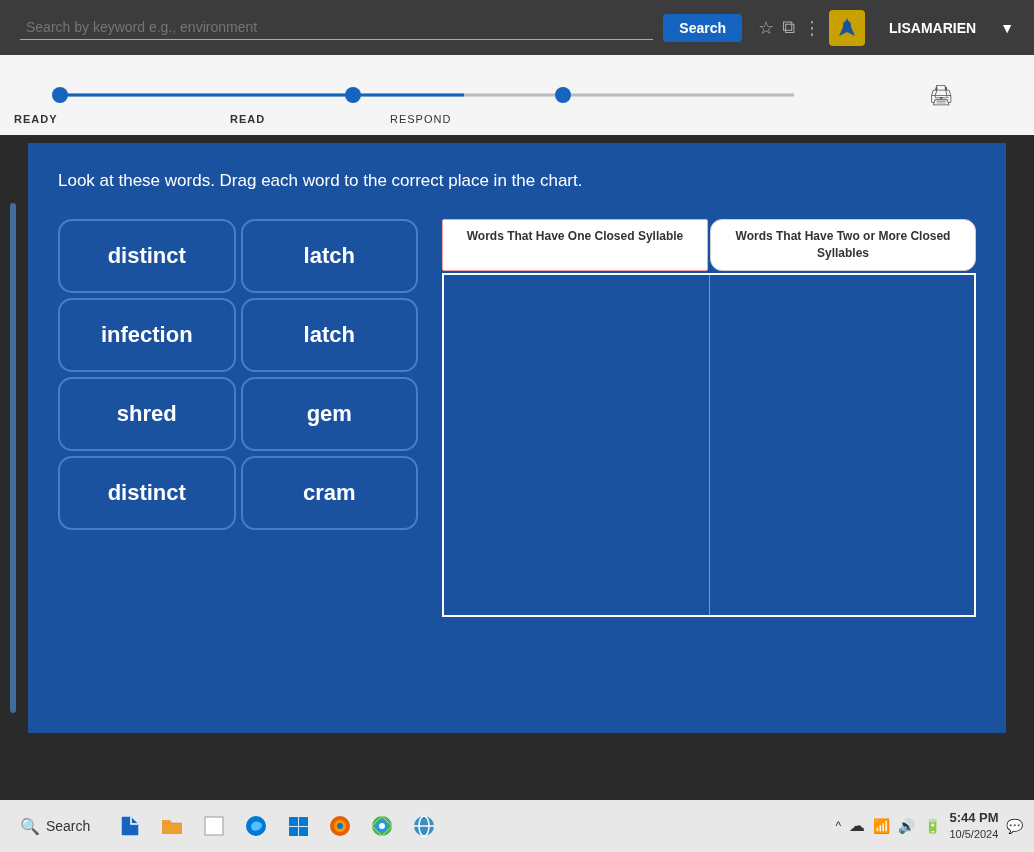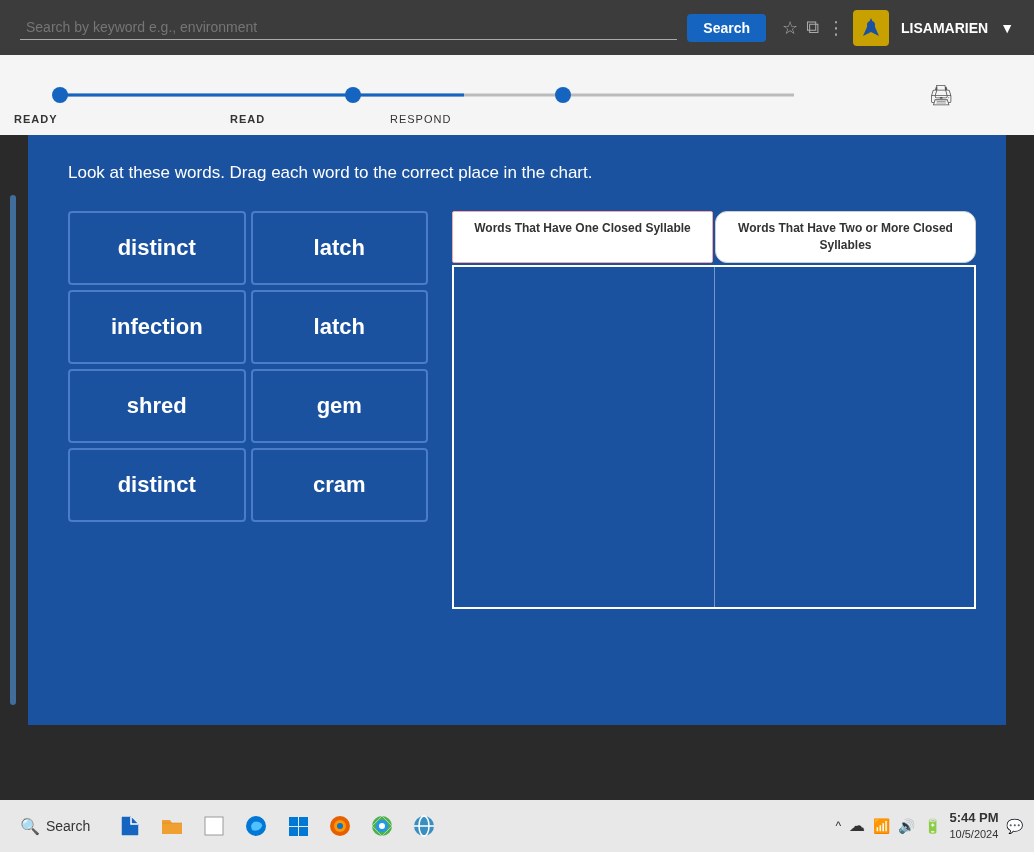--- a/index.html
+++ b/index.html
@@ -49,21 +49,21 @@
     }
     .browser-icons {
       display: flex;
       align-items: center;
       gap: 8px;
     }
     .star-icon { color: #aaa; font-size: 18px; }
     .user-badge {
       display: flex;
       align-items: center;
-      gap: 12px;
+      gap: 24px;
       color: white;
       font-weight: bold;
       font-size: 14px;
     }
     .user-avatar {
       width: 36px;
       height: 36px;
       background: #c8a000;
       border-radius: 4px;
       display: flex;
@@ -92,21 +92,21 @@
     }
     .word-card {
       background: #1a52a0;
       border: 2px solid #4a7cc7;
       color: white;
       font-size: 22px;
       font-weight: bold;
       padding: 22px 16px;
       text-align: center;
       cursor: grab;
-      border-radius: 4px;
+      border-radius: 14px;
       user-select: none;
     }
 
     
     .taskbar {
       position: absolute;
       bottom: 0;
       left: 0;
       right: 0;
       height: 52px;
@@ -195,21 +195,21 @@
     <div style="position:absolute; left:54%; top:50%; transform:translateY(-50%); width:16px; height:16px; background:#1565c0; border-radius:50%;"></div>
   </div>
 
   <div style="position:absolute; bottom:10px; left:14px; font-size:11px; font-weight:bold; color:#333; letter-spacing:1px;">READY</div>
   <div style="position:absolute; bottom:10px; left:230px; font-size:11px; font-weight:bold; color:#333; letter-spacing:1px;margin-top:28px;">READ</div>
   <div style="position:absolute; bottom:10px; left:390px; font-size:11px; font-weight:normal; color:#333; letter-spacing:1px;">RESPOND</div>
 
   <div class="print-icon">🖨</div>
 </div>
 
-<div style="background:#1a52a0; margin: 0 28px; padding: 28px 30px 30px 40px; position:relative; min-height: 590px;">
+<div style="background:#1a52a0; margin: 8px 28px; padding: 28px 30px 30px 30px; position:relative; min-height: 590px;">
 
   <div style="position:absolute; left:-18px; top:60px; bottom:20px; width:6px; background:#4a8acc; border-radius:3px; opacity:0.7;"></div>
 
   <p style="color:white; font-size:17px; margin-bottom:28px;">Look at these words. Drag each word to the correct place in the chart.</p>
 
   <div style="display:flex; gap:24px; align-items:flex-start;">
 
     <div style="display:grid; grid-template-columns:1fr 1fr; gap:5px; min-width:360px;">
 
       <div class="word-card">distinct</div>

